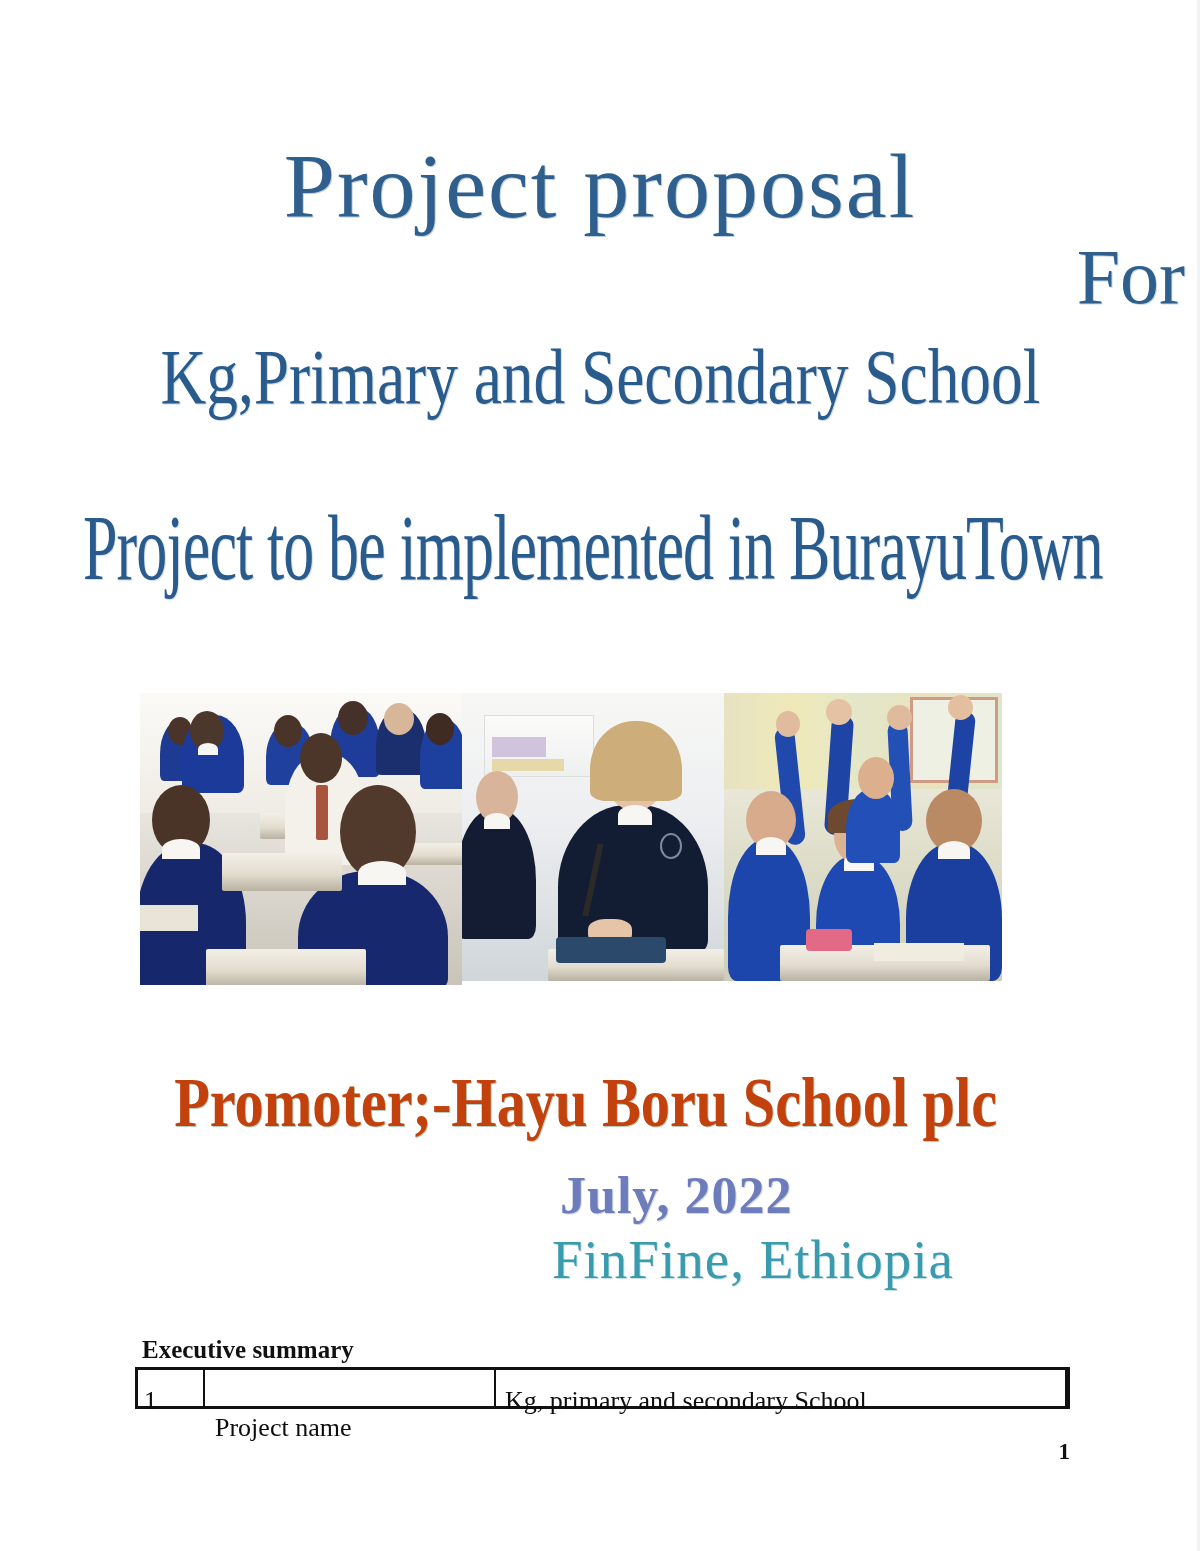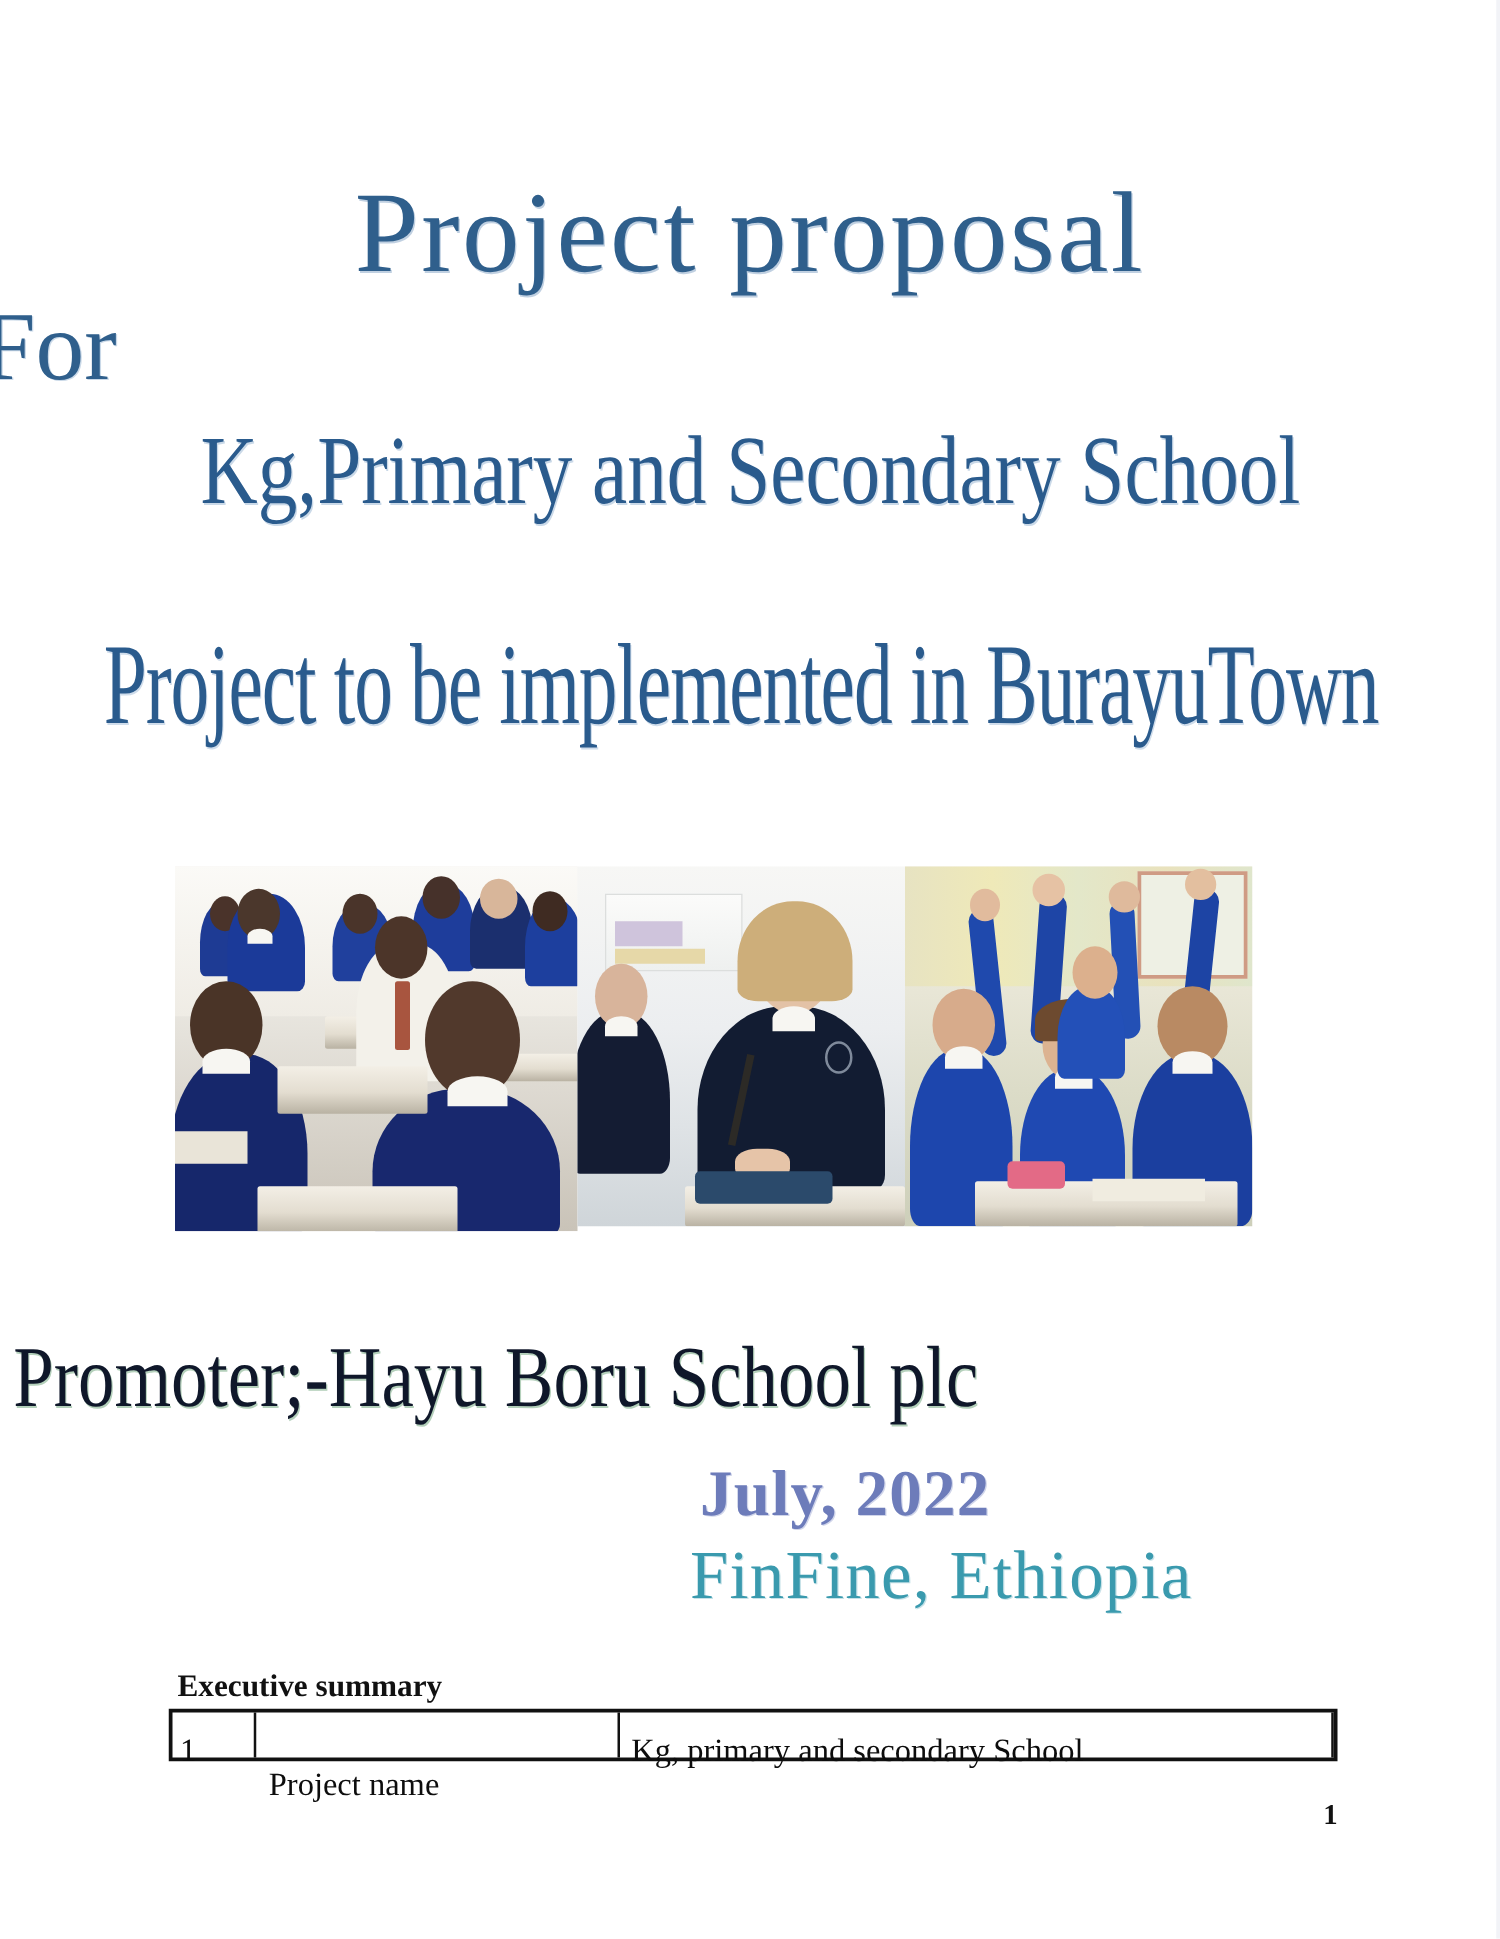--- a/index.html
+++ b/index.html
@@ -37,21 +37,21 @@
     line-height: 1.0;
     letter-spacing: 2px;
     color: #2f5f8c;
     text-shadow: 1px 1px 0 rgba(140,170,200,0.55);
     white-space: nowrap;
   }
 
   .title-for {
     position: absolute;
     left: 0; top: 238px; width: 1200px;
-    text-align: left;
+    text-align: right;
     font-size: 78px;
     line-height: 1.0;
     color: #2f5f8c;
     text-shadow: 1px 1px 0 rgba(150,180,210,0.5);
   }
   .title-for .inner { display: inline-block; transform: translateX(-15px); }
 
   .title-kg {
     position: absolute;
     left: 0; top: 338px; width: 1200px;
@@ -140,25 +140,25 @@
   .board {
     position: absolute;
     background: linear-gradient(180deg,#fbfbfa,#eef0ef);
     border: 1px solid #dcdedd;
   }
 
   
   .promoter {
     position: absolute;
     left: 0; top: 1068px; width: 1200px;
-    text-align: left;
+    text-align: center;
     font-size: 62px;
     line-height: 1.0;
-    color: #0f172a;
-    font-weight: 400;
+    color: #c2410c;
+    font-weight: 700;
     white-space: nowrap;
     text-shadow: 1px 1px 0 rgba(40,120,60,0.35);
   }
   .promoter .inner {
     display: inline-block;
     transform: scaleX(0.94) scaleY(1.12) translateX(-15px);
     transform-origin: center top;
   }
 
   .date-line {

